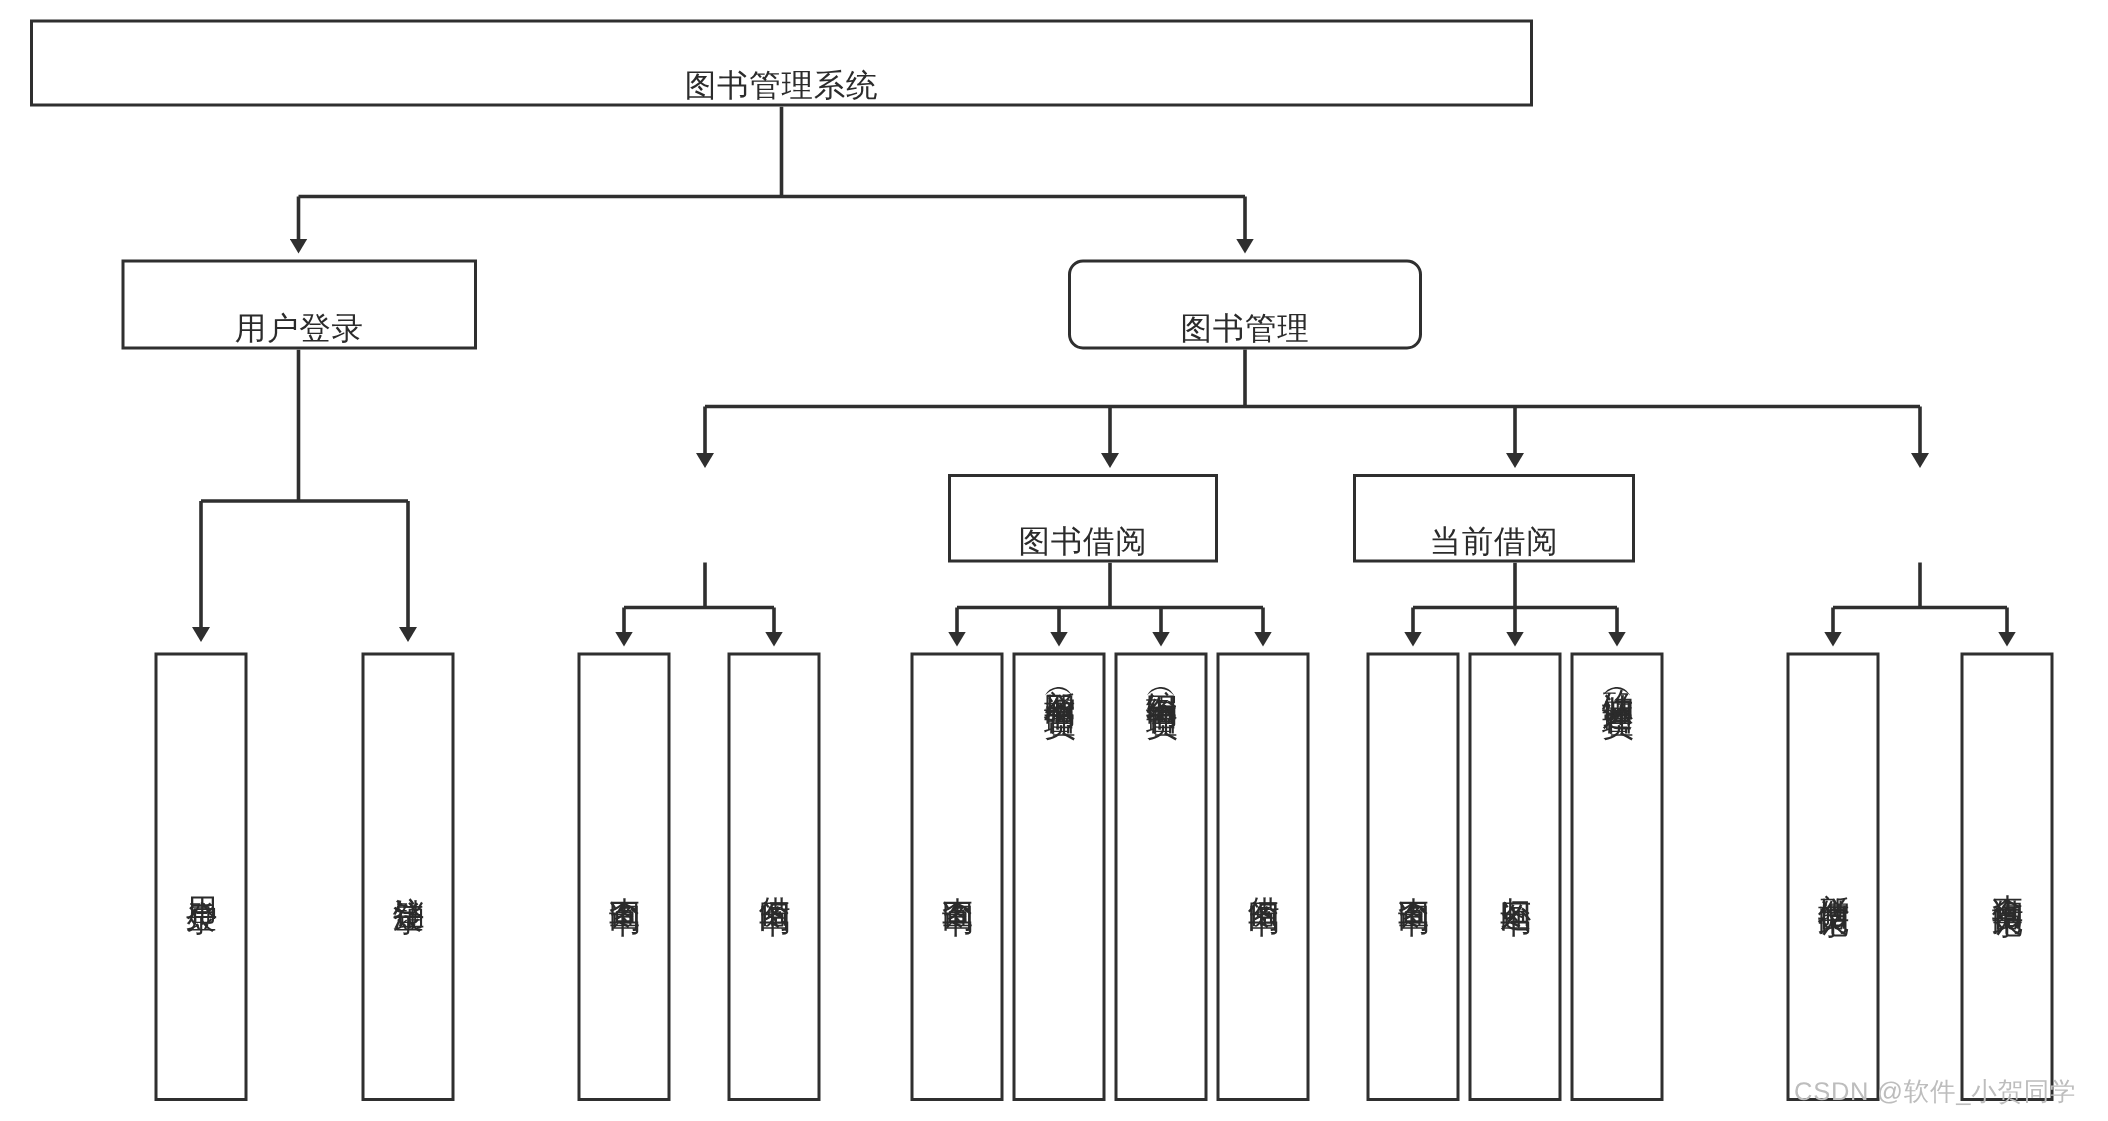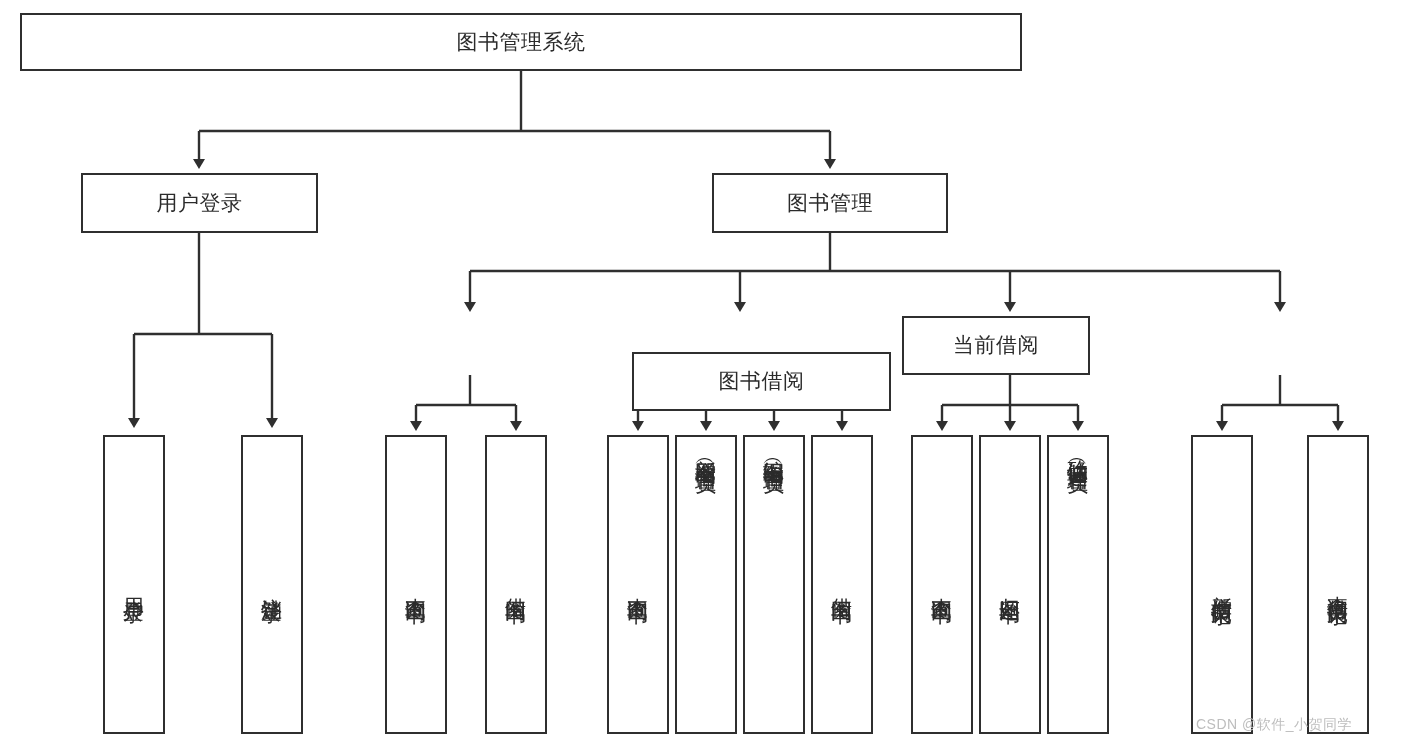--- a/index.html
+++ b/index.html
@@ -24,21 +24,21 @@
     width: 1405px;
     height: 747px;
     pointer-events: none;
   }
   .node {
     position: absolute;
     box-sizing: border-box;
     background: #ffffff;
     border: 2px solid #2f2f2f;
     display: flex;
-    align-items: center;
+    align-items: flex-end;
     justify-content: center;
     color: #2b2b2b;
   }
   .node .label {
     display: block;
     text-align: center;
     line-height: 1.05;
     white-space: nowrap;
   }
   
@@ -59,21 +59,21 @@
     letter-spacing: 2px;
     margin: 0 auto;
   }
   .node.v.mid {
     align-items: center;
     padding-top: 0;
   }
   .watermark {
     position: absolute;
     color: #bdbdbd;
-    font-size: 14px;
+    font-size: 17px;
     letter-spacing: 0.5px;
     white-space: nowrap;
     user-select: none;
   }
 </style>
 </head>
 <body>
 
 <div id="canvas">
 
@@ -129,25 +129,25 @@
     </g>
   </svg>
 
   <div class="node h" style="left:20px; top:13px; width:1002px; height:58px;">
     <span class="label">图书管理系统</span>
   </div>
 
   <div class="node h" style="left:81px; top:173px; width:237px; height:60px;">
     <span class="label">用户登录</span>
   </div>
-  <div class="node h" style="left:712px; top:173px; width:236px; height:60px;">
+  <div class="node h" style="left:712px; top:173px; width:236px; height:60px;border-radius:10px;">
     <span class="label">图书管理</span>
   </div>
 
-  <div class="node h" style="left:632px; top:316px; width:259px; height:59px;margin-top:36px;">
+  <div class="node h" style="left:632px; top:316px; width:180px; height:59px;">
     <span class="label">图书借阅</span>
   </div>
   <div class="node h" style="left:902px; top:316px; width:188px; height:59px;">
     <span class="label">当前借阅</span>
   </div>
 
   <div class="node v mid" style="left:103px; top:435px; width:62px; height:299px;">
     <span class="label">用户登录</span>
   </div>
   <div class="node v mid" style="left:241px; top:435px; width:62px; height:299px;">

